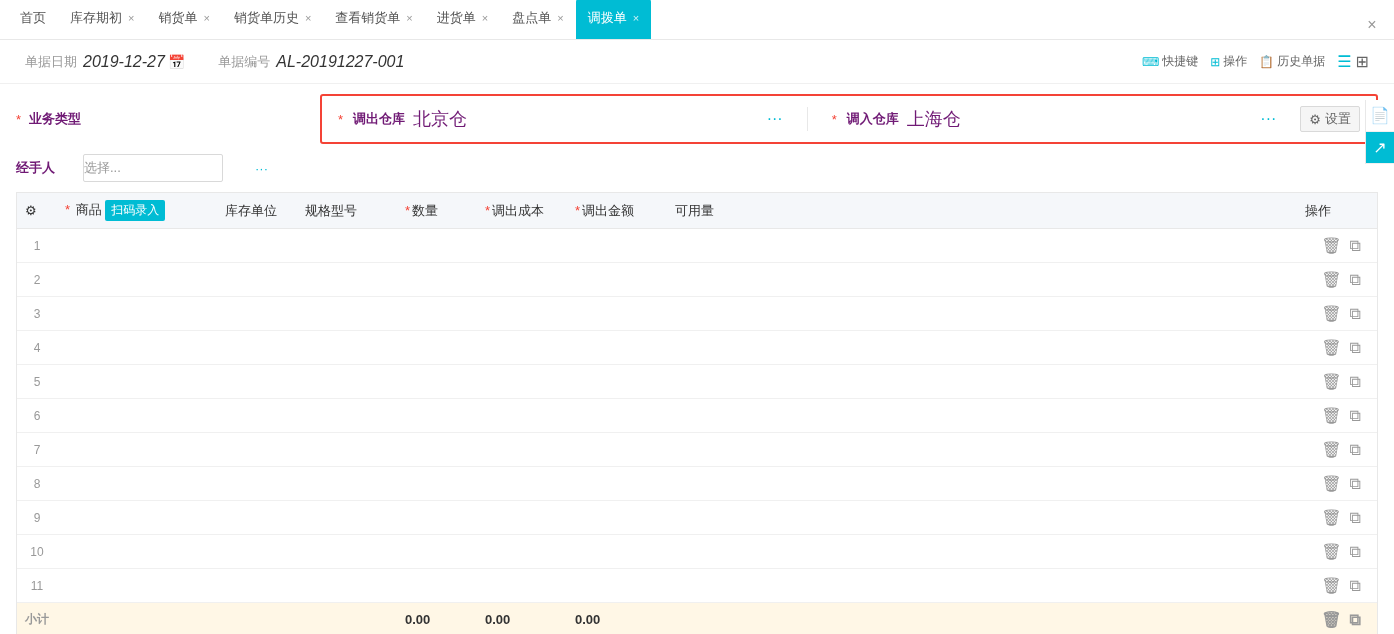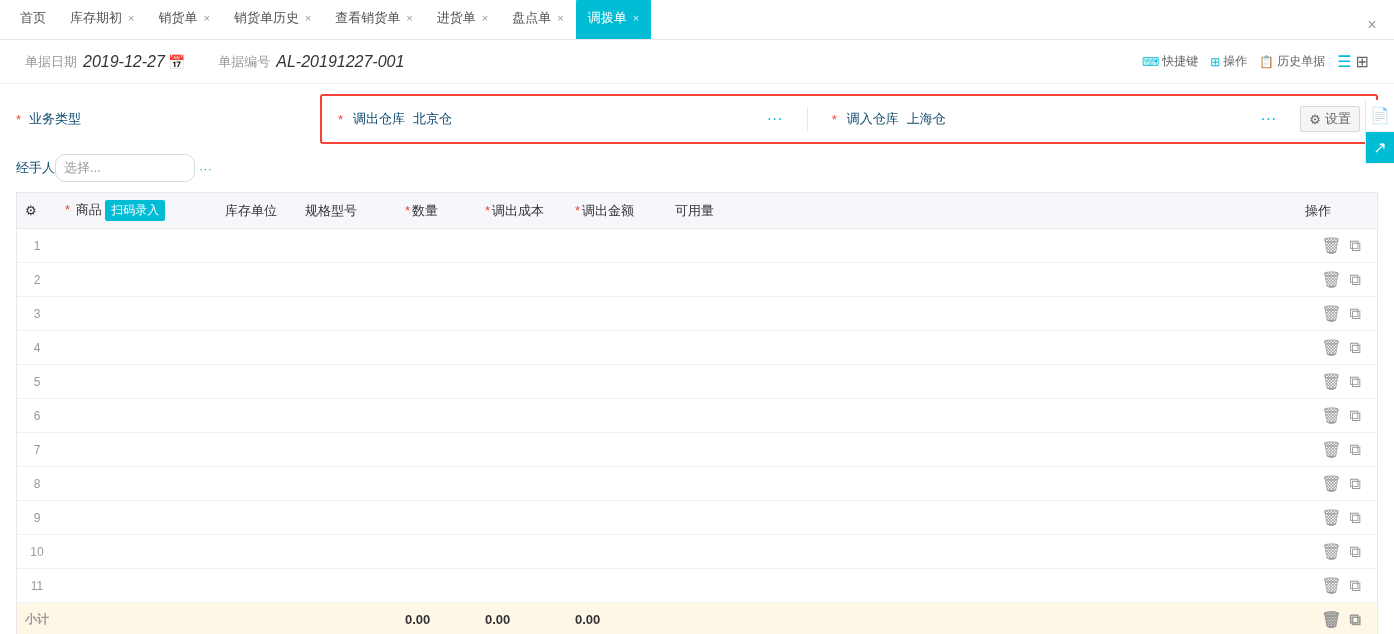--- a/index.html
+++ b/index.html
@@ -43,44 +43,44 @@
     }
     .toolbar-right-item { display: flex; align-items: center; gap: 3px; cursor: pointer; }
     .toolbar-grid-icons { display: flex; gap: 4px; }
     .toolbar-grid-icon { color: #666; cursor: pointer; font-size: 16px; }
     .toolbar-grid-icon.active { color: #00bcd4; }
 
     
     .main-content { padding: 10px 16px; background: #fff; }
 
     
-    .form-row { display: flex; align-items: center; margin-bottom: 10px; gap: 0; }
+    .form-row { display: flex; align-items: center; margin-bottom: 10px; gap: 28px; }
     .form-group { display: flex; align-items: center; gap: 6px; }
-    .form-label { color: #0c4a6e; font-size: 13px; white-space: nowrap; }
+    .form-label { color: #701a75; font-size: 13px; white-space: nowrap; font-weight: bold; }
     .required-star { color: #f44336; margin-right: 2px; }
     .form-select {
       display: flex; align-items: center; min-width: 160px;
       border: 1px solid #d9d9d9; border-radius: 2px; padding: 4px 8px;
       background: #fff; cursor: pointer; gap: 6px;
     }
     .form-select-arrow { margin-left: auto; color: #999; }
     .form-input-text {
-      min-width: 140px; padding: 4px 8px; border: 1px solid #d9d9d9;
-      border-radius: 10px; color: #999; font-size: 13px;
+      min-width: 140px; padding: 4px 0; border: 1px solid #d9d9d9;
+      border-radius: 2px; color: #999; font-size: 13px;
     }
     .more-btn { color: #00bcd4; cursor: pointer; font-size: 13px; padding: 0 4px; }
 
     
     .warehouse-section {
       border: 2px solid #f44336; border-radius: 3px; padding: 10px 16px;
       display: flex; align-items: center; gap: 24px; flex: 1; margin-left: 12px;
       position: relative;
     }
     .warehouse-group { display: flex; align-items: center; gap: 8px; flex: 1; }
-    .warehouse-name { color: #0c4a6e; font-size: 13px; }
+    .warehouse-name { color: #701a75; font-size: 18px; }
     .warehouse-dots { color: #00bcd4; cursor: pointer; font-size: 16px; margin-left: auto; }
     .warehouse-divider { width: 1px; height: 24px; background: #e8e8e8; }
     .settings-btn {
       display: flex; align-items: center; gap: 4px; color: #666;
       cursor: pointer; font-size: 13px; white-space: nowrap;
       border: 1px solid #d9d9d9; border-radius: 2px; padding: 3px 8px;
       background: #f5f5f5;
     }
 
     

